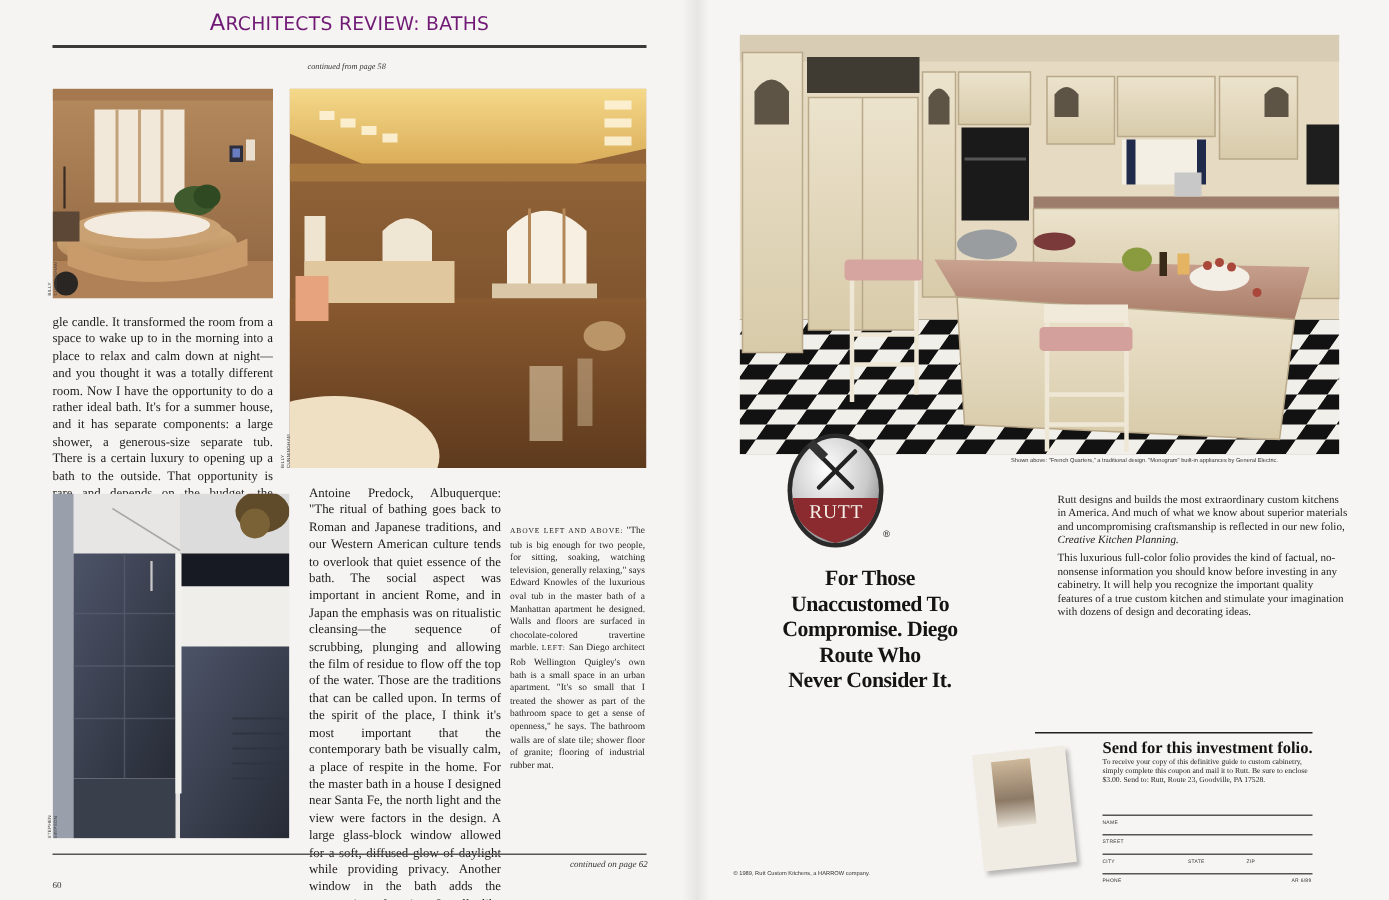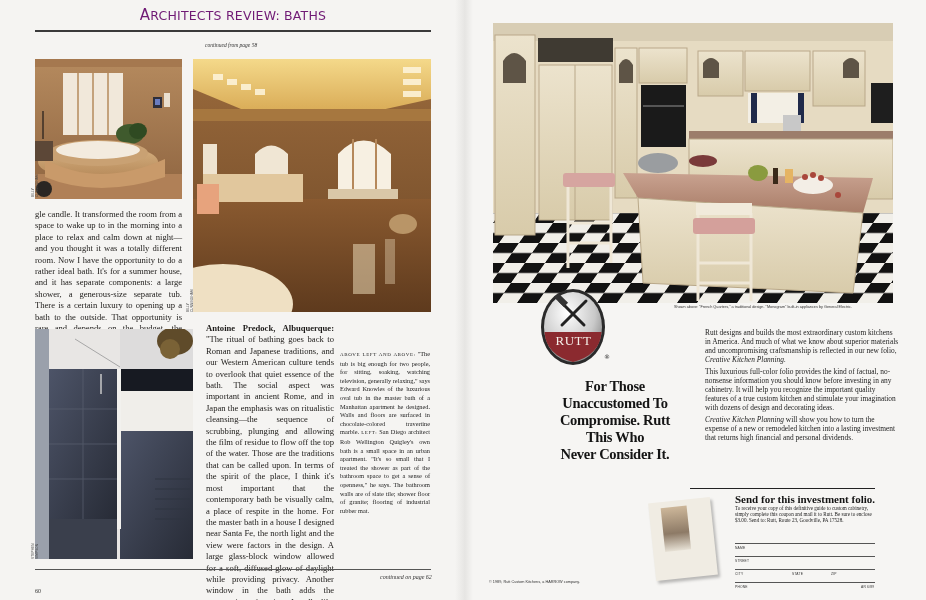--- a/index.html
+++ b/index.html
@@ -18,45 +18,45 @@
   .rule { position: absolute; height: 1.5px; background: #3a3a3a; }
   .small-italic { position: absolute; font-style: italic; font-size: 5.5px; color: #333; font-family: "Liberation Serif", serif; }
 
   .photo { position: absolute; overflow: hidden; }
   .credit { position: absolute; font-size: 3px; color: #444; writing-mode: vertical-rl; transform: rotate(180deg);
             font-family: "Liberation Sans", sans-serif; letter-spacing: 0.2px; }
 
   .body-text { position: absolute; font-family: "Liberation Serif", serif; font-size: 8.6px; line-height: 11.4px;
                text-align: justify; color: #1d1b19; }
   .body-text p { margin-bottom: 8px; }
-  .body-text b { font-weight: bold; }
+  .body-text b { font-weight: normal; }
   .caption { position: absolute; font-family: "Liberation Serif", serif; font-size: 6.3px; line-height: 8.6px;
              color: #222; text-align: justify; }
   .caption .smallcaps { font-size: 5px; letter-spacing: 0.6px; }
 
   .folio { position: absolute; font-size: 6px; color: #333; font-family: "Liberation Serif", serif; }
 
   
   .ad-headline { position: absolute; left: 520px; top: 378px; width: 120px; text-align: center;
-                 font-family: "Liberation Serif", serif; font-weight: bold; font-size: 14.5px; line-height: 17px; color: #141414; letter-spacing: -0.3px; margin-left: 35px; }
+                 font-family: "Liberation Serif", serif; font-weight: bold; font-size: 14.5px; line-height: 17px; color: #141414; letter-spacing: -0.3px; }
   .ad-body { position: absolute; left: 705px; top: 328px; width: 195px; font-family: "Liberation Serif", serif;
              font-size: 7.4px; line-height: 9px; color: #1c1c1c; }
   .ad-body p { margin-bottom: 3px; }
   .ad-body i { font-style: italic; }
   .fig-caption { position: absolute; left: 674px; top: 305px; width: 230px; font-family: "Liberation Sans", sans-serif;
                  font-size: 3.8px; color: #333; white-space: nowrap; }
   .coupon-title { position: absolute; left: 735px; top: 493px; font-family: "Liberation Serif", serif; font-weight: bold;
                   font-size: 11px; color: #141414; }
   .coupon-text { position: absolute; left: 735px; top: 505px; width: 142px; font-family: "Liberation Serif", serif;
                  font-size: 5.1px; line-height: 6.2px; color: #222; }
   .coupon-line { position: absolute; height: 0.8px; background: #555; }
   .coupon-label { position: absolute; font-family: "Liberation Sans", sans-serif; font-size: 3.3px; color: #333; letter-spacing: 0.2px; }
   .copyright { position: absolute; left: 489px; top: 580px; font-family: "Liberation Sans", sans-serif; font-size: 3.8px; color: #333; }
 
-  .logo-wrap { position: absolute; left: 540px; top: 287px; width: 70px; height: 82px; }
+  .logo-wrap { position: absolute; left: 524px; top: 287px; width: 70px; height: 82px; }
 </style>
 </head>
 <body>
 
 <div class="page page-left"></div>
 <div class="page page-right"></div>
 <div class="gutter"></div>
 
 <div class="section-title"><span class="big">A</span><span>RCHITECTS REVIEW: BATHS</span></div>
 <div class="rule" style="left:35px; top:30px; width:396px;"></div>
@@ -294,29 +294,28 @@
     </g>
     <rect x="14" y="10" width="14" height="6" fill="#333" transform="rotate(45 21 13)"></rect>
   </svg>
   <div style="position:absolute; left:6px; top:46px; width:55px; text-align:center; font-family:'Liberation Serif',serif; font-size:13px; color:#f4efe8; letter-spacing:0.5px;">RUTT</div>
   <div style="position:absolute; left:64px; top:66px; font-size:6px; color:#222;">®</div>
 </div>
 
 <div class="ad-headline">
   <div>For Those</div>
   <div>Unaccustomed To</div>
-  <div>Compromise. Rutt</div>
-  <div>This Who</div>
+  <div>Compromise. Diego</div>
+  <div>Route Who</div>
   <div>Never Consider It.</div>
 </div>
 
 <div class="ad-body">
   <p><span>Rutt designs and builds the most extraordinary custom kitchens in America. And much of what we know about superior materials and uncompromising craftsmanship is reflected in our new folio, </span><i>Creative Kitchen Planning.</i></p>
   <p>This luxurious full-color folio provides the kind of factual, no-nonsense information you should know before investing in any cabinetry. It will help you recognize the important quality features of a true custom kitchen and stimulate your imagination with dozens of design and decorating ideas.</p>
-  <p><i>Creative Kitchen Planning</i><span> will show you how to turn the expense of a new or remodeled kitchen into a lasting investment that returns high financial and personal dividends.</span></p>
 </div>
 
 <div class="coupon-line" style="left:690px; top:488px; width:185px; height:1.2px; background:#222;"></div>
 <div style="position:absolute; left:652px; top:500px; width:62px; height:78px; background:#f0ece3; transform:rotate(-6deg); box-shadow:2px 3px 3px rgba(0,0,0,0.25);">
   <div style="position:absolute; left:12px; top:6px; width:26px; height:44px; background:linear-gradient(#cdb79a,#8d7a66 60%,#e6e0d4);"></div>
 </div>
 <div class="coupon-title">Send for this investment folio.</div>
 <div class="coupon-text">To receive your copy of this definitive guide to custom cabinetry, simply complete this coupon and mail it to Rutt. Be sure to enclose $3.00. Send to: Rutt, Route 23, Goodville, PA 17528.</div>
 
 <div class="coupon-line" style="left:735px; top:543px; width:140px;"></div>

